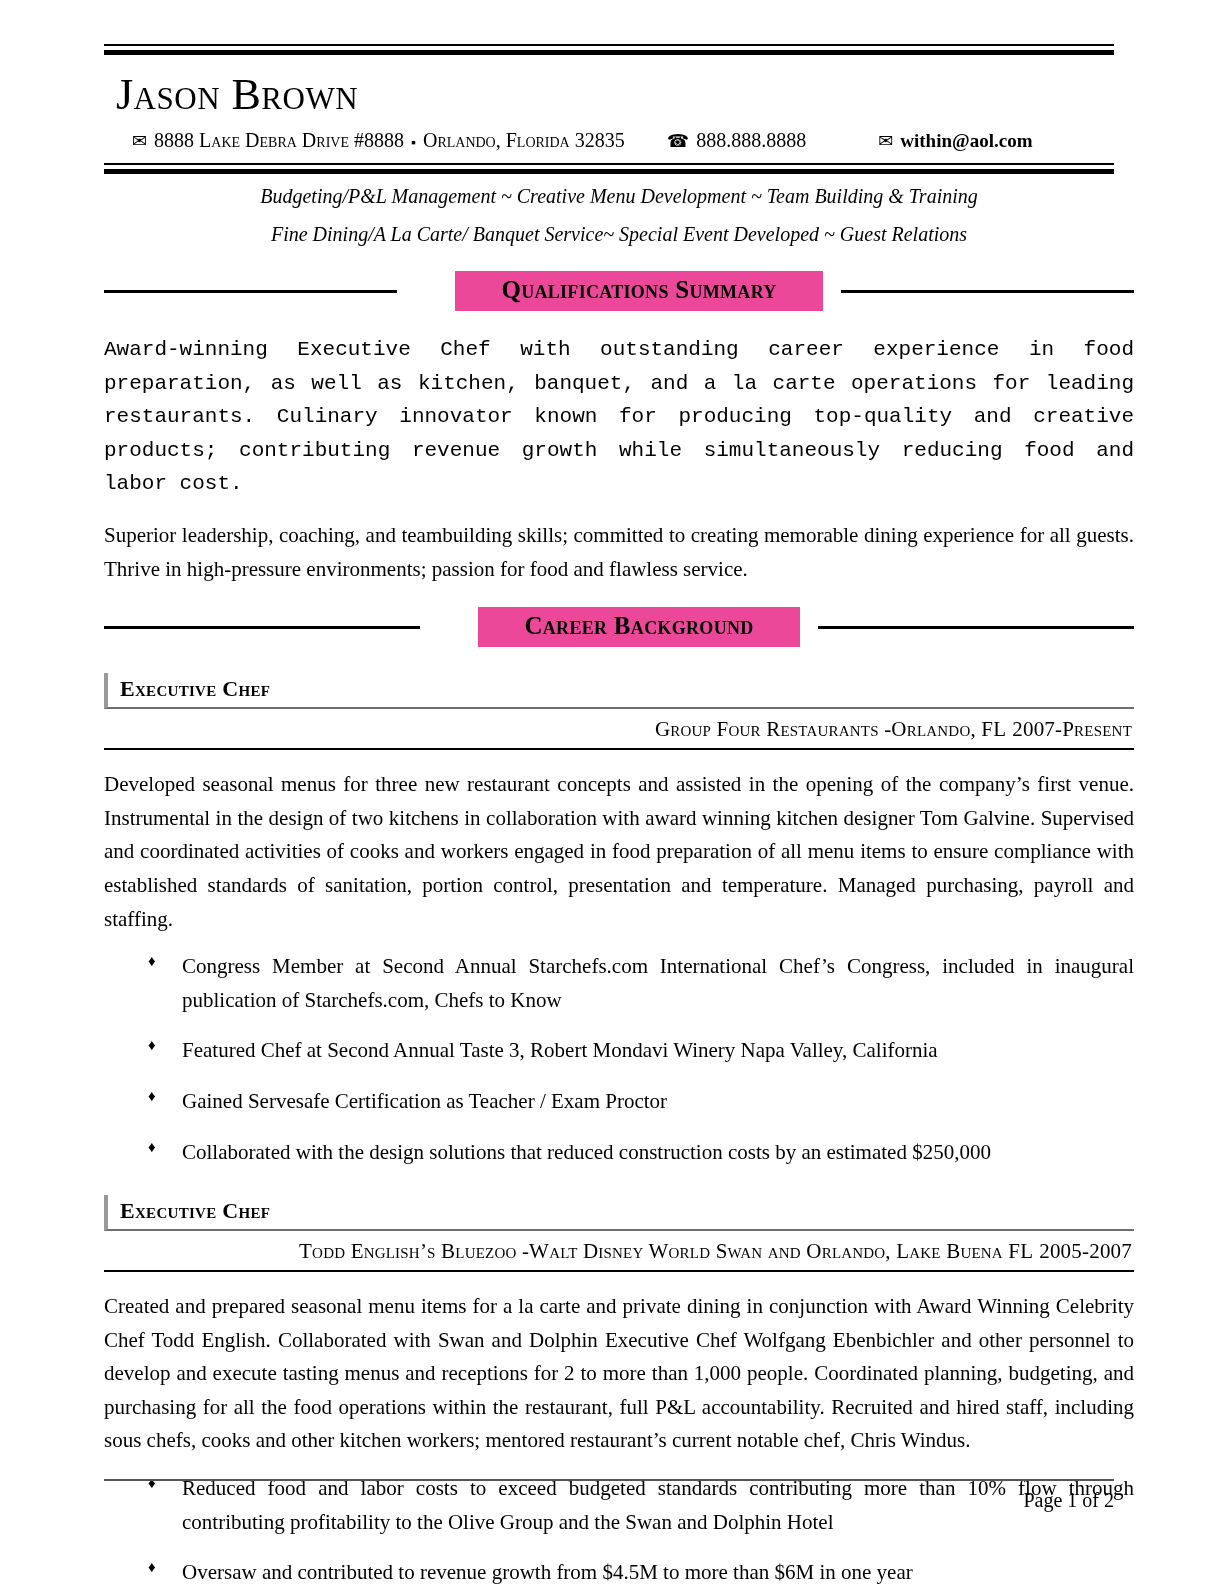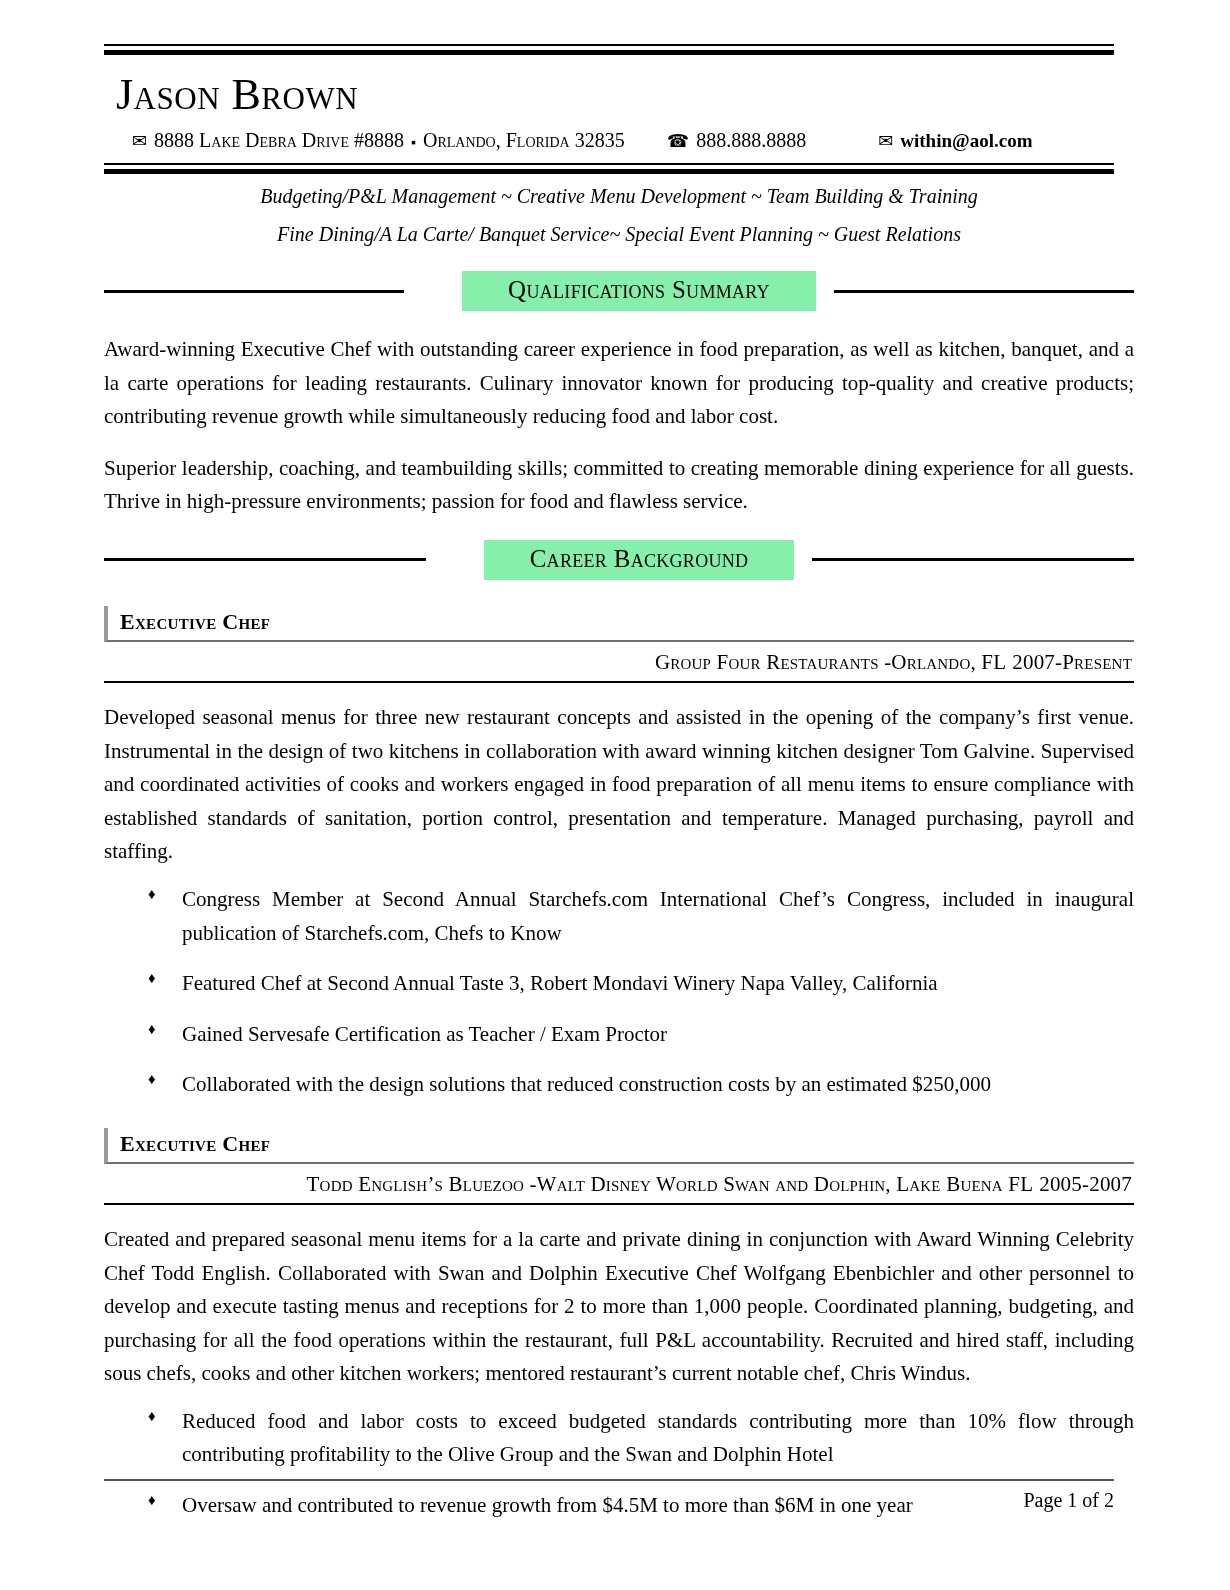--- a/index.html
+++ b/index.html
@@ -98,38 +98,38 @@
     margin-top: 21px;
   }
   .section-head .rule {
     flex: 1 1 auto;
     height: 3px;
     background: #000;
   }
   .section-head .rule.left  { margin-right: 18px; }
   .section-head .rule.right { margin-left: 18px; }
   .section-head .label {
-    background: #86efac;
-    font-variant: small-caps;
-    font-weight: normal;
+    background: #ec4899;
+    font-variant: small-caps;
+    font-weight: bold;
     font-size: 25px;
     padding: 5px 46px 7px 46px;
     white-space: nowrap;
     letter-spacing: 0.3px;
     margin-left: 40px;
   }
 
   
   p.body {
     text-align: justify;
     font-size: 21px;
     line-height: 1.60;
     margin: 18px 0 0 0;
   }
-  p.body.first { margin-top: 22px; }
+  p.body.first { margin-top: 22px; font-family: Liberation Mono, monospace; }
 
   
   .job { margin-top: 26px; }
   .job-role {
     border-left: 4px solid #9a9a9a;
     border-bottom: 2px solid #6f6f6f;
     padding: 3px 0 5px 12px;
     font-variant: small-caps;
     font-weight: bold;
     font-size: 22px;
@@ -220,21 +220,21 @@
     </span>
   </div>
 
   <div class="double-rule hdr-bottom">
     <div class="thin"></div>
       <div class="gap"></div>
       <div class="thick"></div>
   </div>
 
   <div class="tagline">Budgeting/P&amp;L Management ~ Creative Menu Development ~ Team Building &amp; Training</div>
-  <div class="tagline">Fine Dining/A La Carte/ Banquet Service~ Special Event Planning ~ Guest Relations</div>
+  <div class="tagline">Fine Dining/A La Carte/ Banquet Service~ Special Event Developed ~ Guest Relations</div>
 
   <div class="section-head">
     <div class="rule left"></div>
     <div class="label">Qualifications Summary</div>
     <div class="rule right"></div>
   </div>
 
   <p class="body first">Award-winning Executive Chef with outstanding career experience in food preparation, as well as kitchen, banquet, and a la carte operations for leading restaurants. Culinary innovator known for producing top-quality and creative products; contributing revenue growth while simultaneously reducing food and labor cost.</p>
   <p class="body">Superior leadership, coaching, and teambuilding skills; committed to creating memorable dining experience for all guests. Thrive in high-pressure environments; passion for food and flawless service.</p>
 
@@ -255,21 +255,21 @@
       <li><span class="dot">♦</span><span>Congress Member at Second Annual Starchefs.com International Chef’s Congress, included in inaugural publication of Starchefs.com, Chefs to Know</span></li>
       <li><span class="dot">♦</span><span>Featured Chef at Second Annual Taste 3, Robert Mondavi Winery Napa Valley, California</span></li>
       <li><span class="dot">♦</span><span>Gained Servesafe Certification as Teacher / Exam Proctor</span></li>
       <li><span class="dot">♦</span><span>Collaborated with the design solutions that reduced construction costs by an estimated $250,000</span></li>
     </ul>
   </div>
 
   <div class="job">
     <div class="job-role">Executive Chef</div>
     <div class="job-meta">
-      <span class="job-company">Todd English’s Bluezoo -Walt Disney World Swan and Dolphin, Lake Buena FL</span>
+      <span class="job-company">Todd English’s Bluezoo -Walt Disney World Swan and Orlando, Lake Buena FL</span>
       <span class="job-dates">2005-2007</span>
     </div>
     <p class="body">Created and prepared seasonal menu items for a la carte and private dining in conjunction with Award Winning Celebrity Chef Todd English. Collaborated with Swan and Dolphin Executive Chef Wolfgang Ebenbichler and other personnel to develop and execute tasting menus and receptions for 2 to more than 1,000 people. Coordinated planning, budgeting, and purchasing for all the food operations within the restaurant, full P&amp;L accountability. Recruited and hired staff, including sous chefs, cooks and other kitchen workers; mentored restaurant’s current notable chef, Chris Windus.</p>
     <ul class="bullets">
       <li><span class="dot">♦</span><span>Reduced food and labor costs to exceed budgeted standards contributing more than 10% flow through contributing profitability to the Olive Group and the Swan and Dolphin Hotel</span></li>
       <li><span class="dot">♦</span><span>Oversaw and contributed to revenue growth from $4.5M to more than $6M in one year</span></li>
 
     </ul>
   </div>
 

